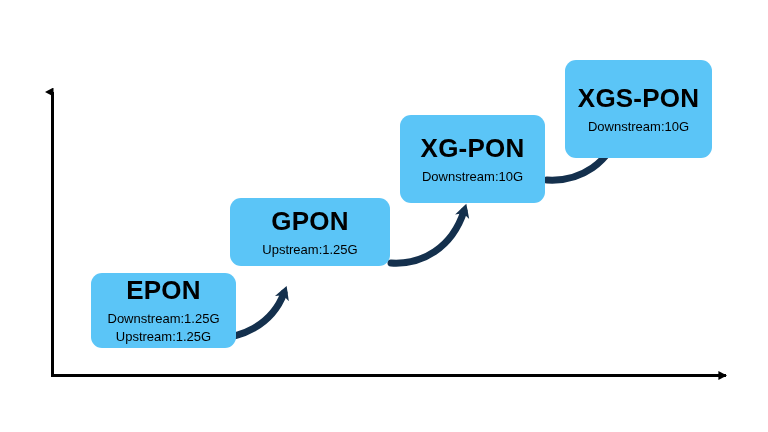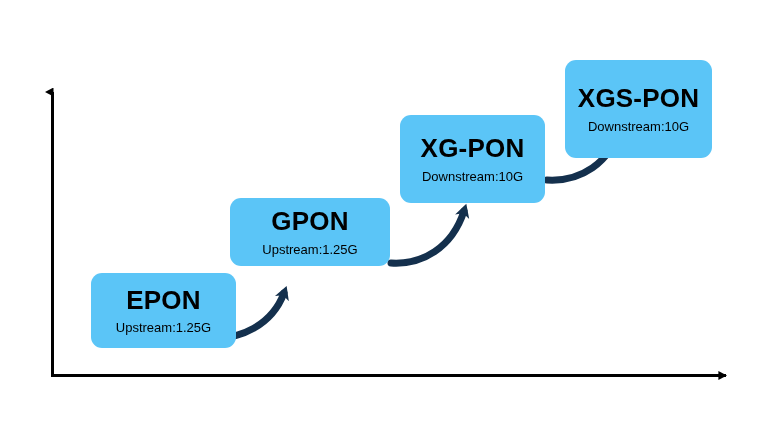--- a/index.html
+++ b/index.html
@@ -91,20 +91,21 @@
         <path d="M0 0.6 L13.5 8 L0 15.4 L3.6 8 Z" fill="#14304D"></path>
       </marker>
     </defs>
     <path d="M210 338 C 240 340, 272 325, 284 293" fill="none" stroke="#14304D" stroke-width="7" stroke-linecap="round" marker-end="url(#curve-head)"></path>
     <path d="M391 263 C 422 265, 452 248, 464 211" fill="none" stroke="#14304D" stroke-width="7" stroke-linecap="round" marker-end="url(#curve-head)"></path>
     <path d="M547 180 C 580 182, 610 164, 622 125" fill="none" stroke="#14304D" stroke-width="7" stroke-linecap="round" marker-end="url(#curve-head)"></path>
   </svg>
 
   <div class="node-box" id="box-epon">
     <div class="node-title">EPON</div>
+    <div class="node-line">Downstream:1.25G</div>
     <div class="node-line">Upstream:1.25G</div>
   </div>
 
   <div class="node-box" id="box-gpon">
     <div class="node-title">GPON</div>
     <div class="node-line">Upstream:1.25G</div>
   </div>
 
   <div class="node-box" id="box-xgpon">
     <div class="node-title">XG-PON</div>

